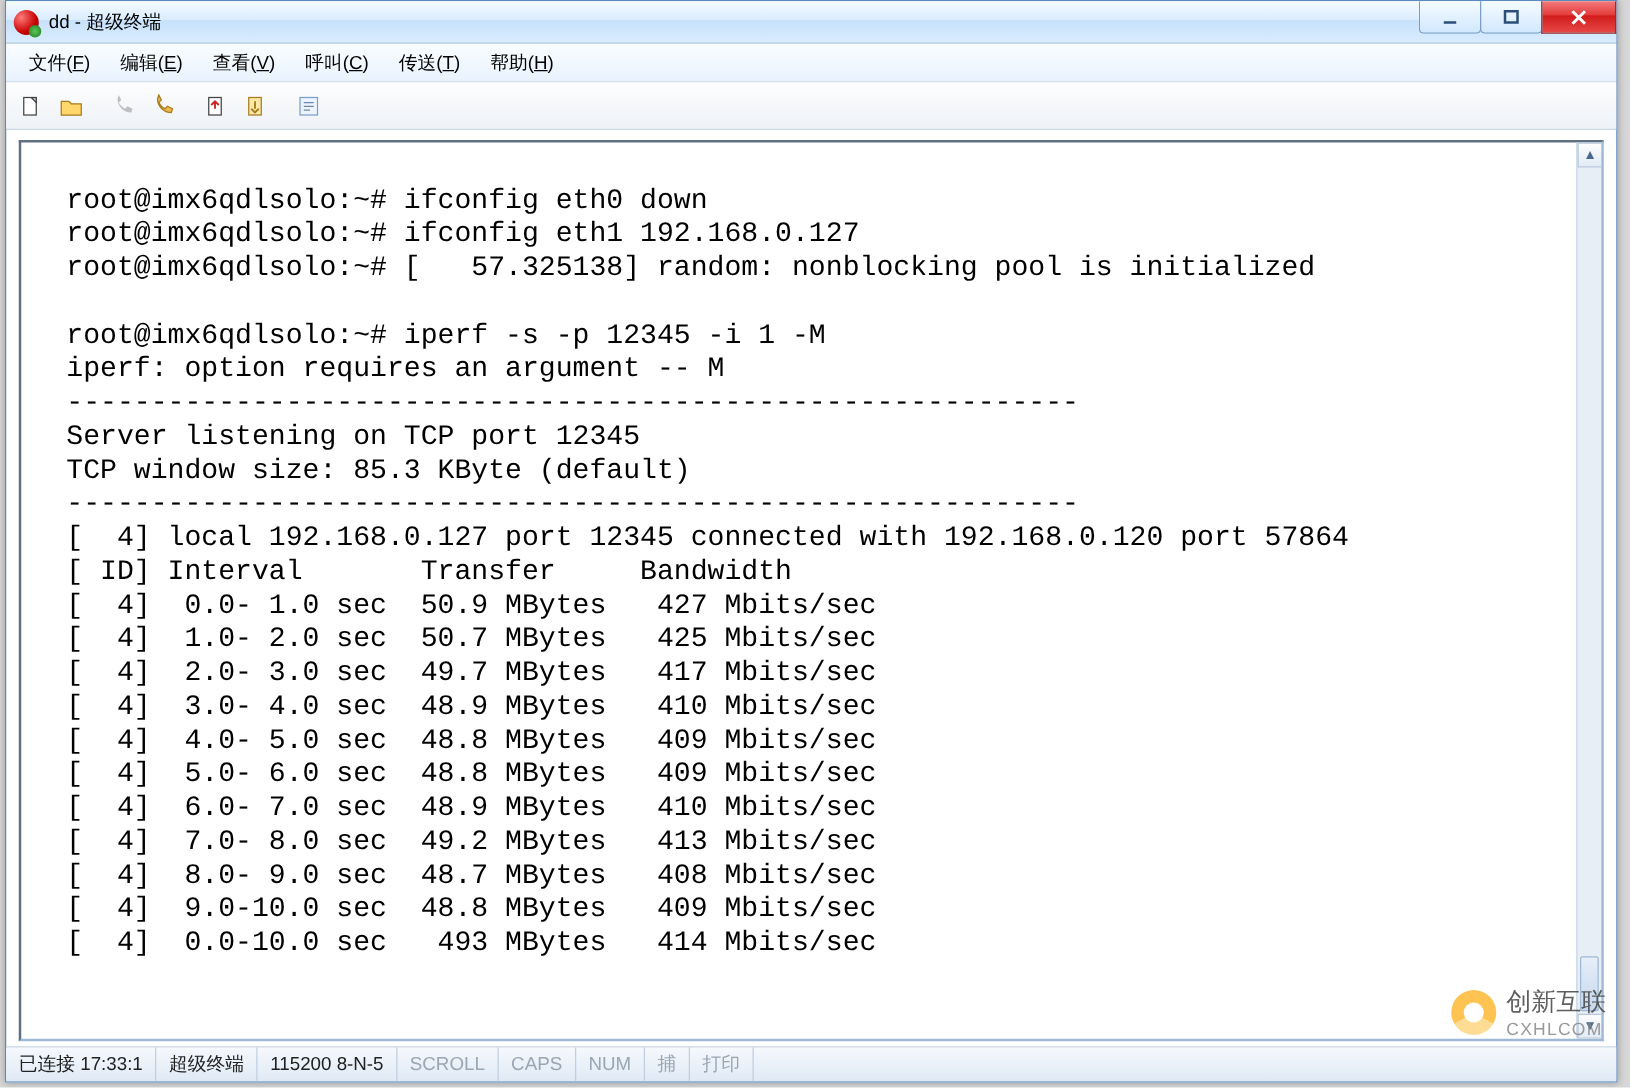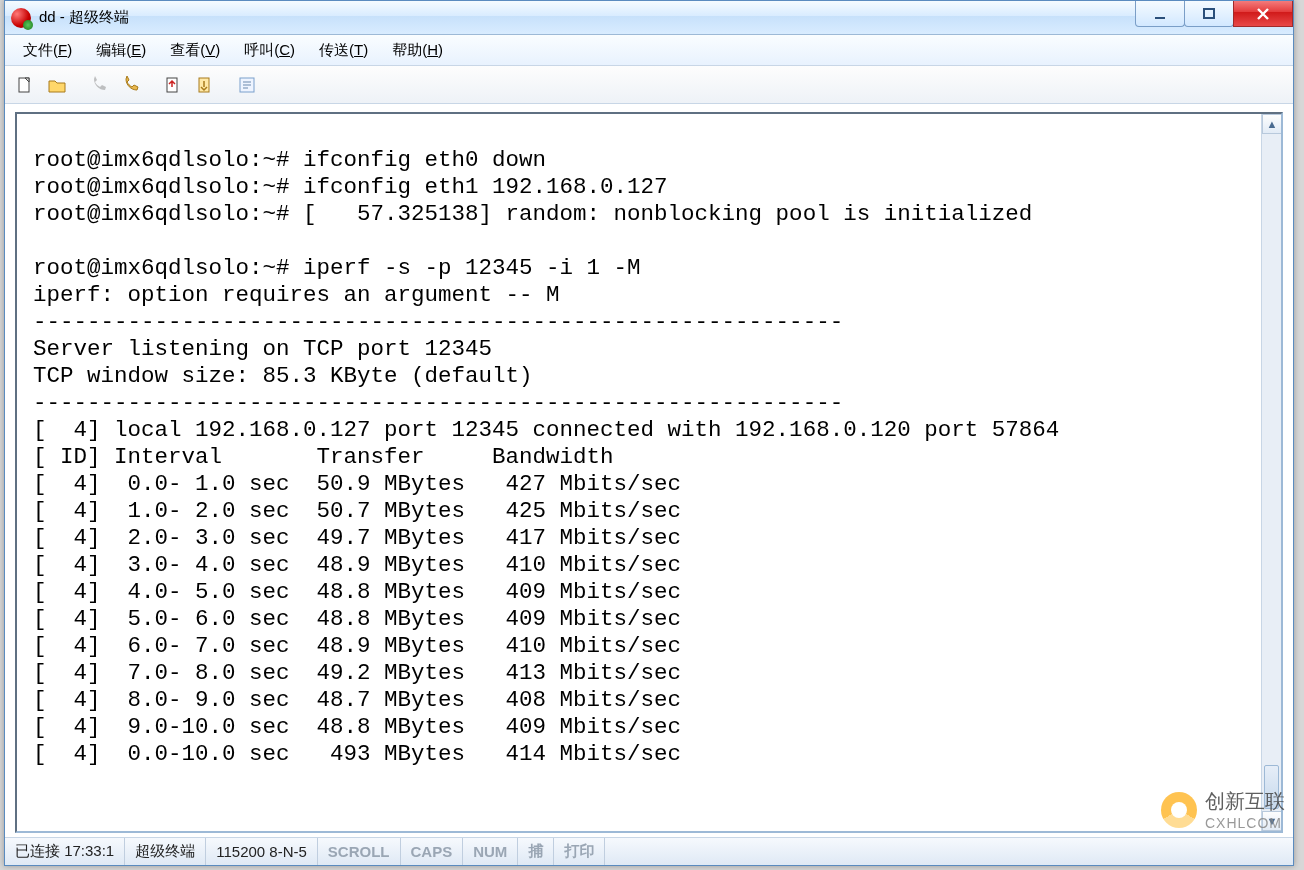--- a/index.html
+++ b/index.html
@@ -91,20 +91,21 @@
   }
   .terminal {
     flex:1;
     padding:10px 4px 10px 16px;
     font-family: "NSimSun","SimSun","Courier New",monospace;
     font-size: 22.5px;
     line-height: 27px;
     white-space: pre;
     color:#000;
     overflow:hidden;
+    margin-left:20px;
   }
   .vscroll {
     width:20px;
     background:#e8eef6;
     border-left:1px solid #c8d6e6;
     position:relative;
   }
   .vscroll .arrow { position:absolute;left:0;width:20px;height:20px;display:flex;align-items:center;justify-content:center;color:#4a6b90;font-size:11px;background:linear-gradient(#fdfdfd,#e2ebf6);border:1px solid #b8c9dc;}
   .vscroll .arrow.up{top:0;}
   .vscroll .arrow.down{bottom:0;}
@@ -115,21 +116,21 @@
     background: linear-gradient(#f6f9fd,#dfe9f5);
     border-top:1px solid #c8d6e6;
     font-size:15px;
   }
   .status-cell {
     padding:3px 10px;
     border-right:1px solid #c0cedf;
     display:flex;align-items:center;
     color:#222;
   }
-  .status-cell.dim { color:#9aa6b4;font-weight:bold; }
+  .status-cell.dim { color:#9aa6b4; }
   .watermark {
     position:absolute; right:8px; bottom:34px;
     display:flex;align-items:center;gap:8px;
     opacity:.85;
   }
   .watermark .wm-icon{
     width:36px;height:36px;border-radius:50%;
     background:conic-gradient(#ffb933 0 120deg,#ffd782 120deg 240deg,#ffb933 240deg 360deg);
     position:relative;
   }

